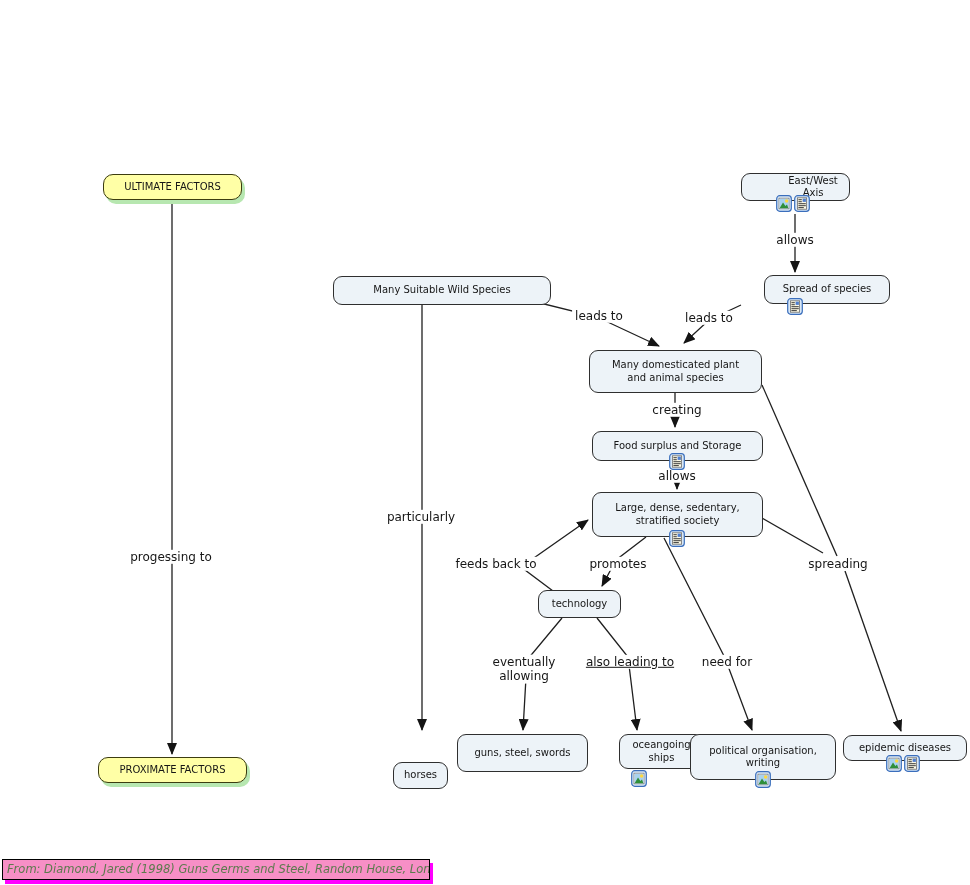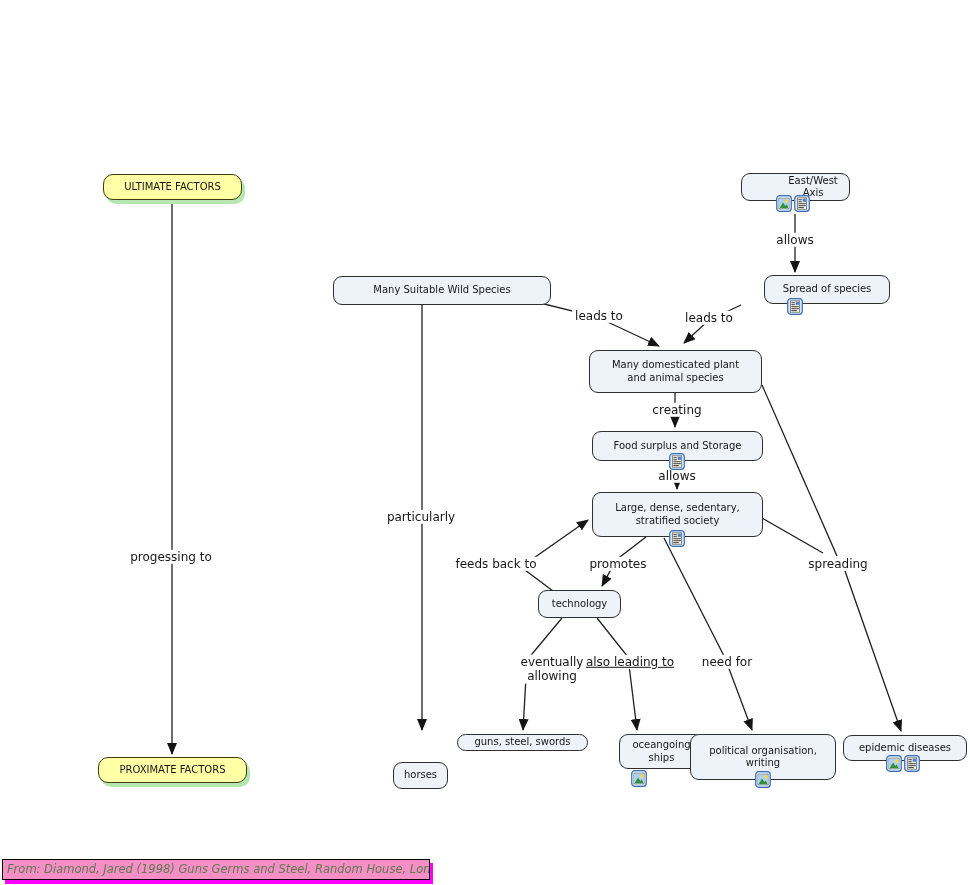--- a/index.html
+++ b/index.html
@@ -118,21 +118,21 @@
   <span class="res-icon" style="left:669px;top:530px;">
       <svg viewBox="0 0 16 17">
         <use href="#sym-text"></use>
       </svg>
     </span>
 
   <div class="node" style="left:538px;top:590px;width:83px;height:28px;">technology</div>
 
   <div class="node" style="left:393px;top:762px;width:55px;height:27px;">horses</div>
 
-  <div class="node" style="left:457px;top:734px;width:131px;height:17px;border-radius:13px;">guns, steel, swords</div>
+  <div class="node" style="left:457px;top:734px;width:131px;height:38px;">guns, steel, swords</div>
 
   <div class="node" style="left:619px;top:734px;width:85px;height:35px;">oceangoing
 ships</div>
   <span class="res-icon" style="left:631px;top:770px;">
       <svg viewBox="0 0 16 17">
         <use href="#sym-image"></use>
       </svg>
     </span>
 
   <div class="node" style="left:690px;top:734px;width:146px;height:46px;">political organisation,
@@ -160,20 +160,20 @@
   <span class="link-label" style="left:795px;top:240px;">allows</span>
   <span class="link-label" style="left:599px;top:316px;">leads to</span>
   <span class="link-label" style="left:709px;top:318px;">leads to</span>
   <span class="link-label" style="left:677px;top:410px;">creating</span>
   <span class="link-label" style="left:677px;top:476px;">allows</span>
   <span class="link-label" style="left:171px;top:521px;margin-top:36px;">progessing to</span>
   <span class="link-label" style="left:421px;top:517px;">particularly</span>
   <span class="link-label" style="left:496px;top:564px;text-align:right;">feeds back to</span>
   <span class="link-label" style="left:618px;top:564px;">promotes</span>
   <span class="link-label" style="left:838px;top:564px;">spreading</span>
-  <span class="link-label two-line" style="left:552px;top:669px;">eventually
+  <span class="link-label two-line" style="left:524px;top:669px;">eventually
 allowing</span>
   <span class="link-label" style="left:630px;top:662px;text-decoration:underline;">also leading to</span>
   <span class="link-label" style="left:727px;top:662px;">need for</span>
 
   <div id="citation">From: Diamond, Jared (1998) Guns Germs and Steel, Random House, London. p87</div>
 
 </div>
 
 </body></html>

